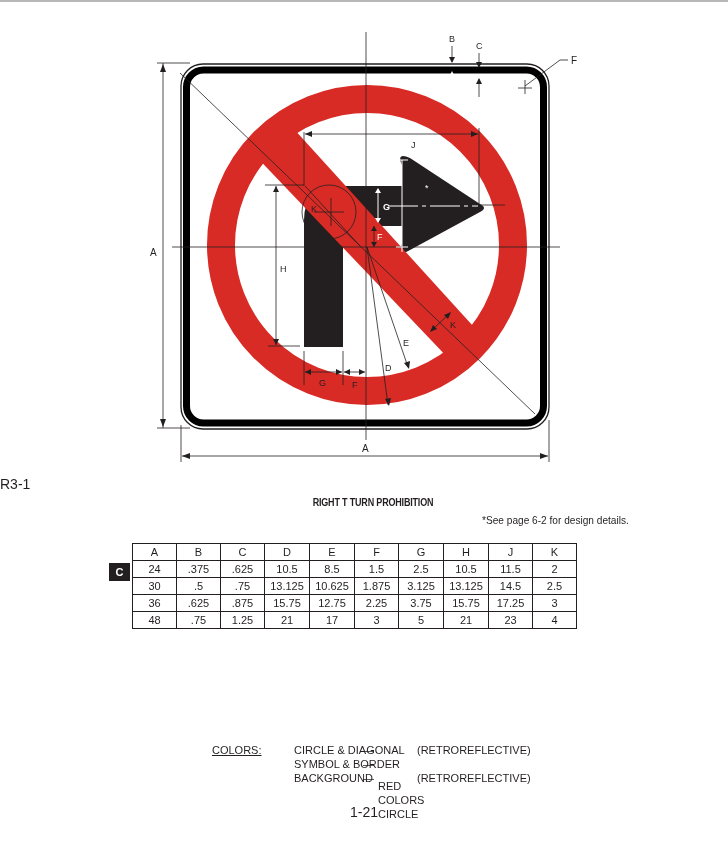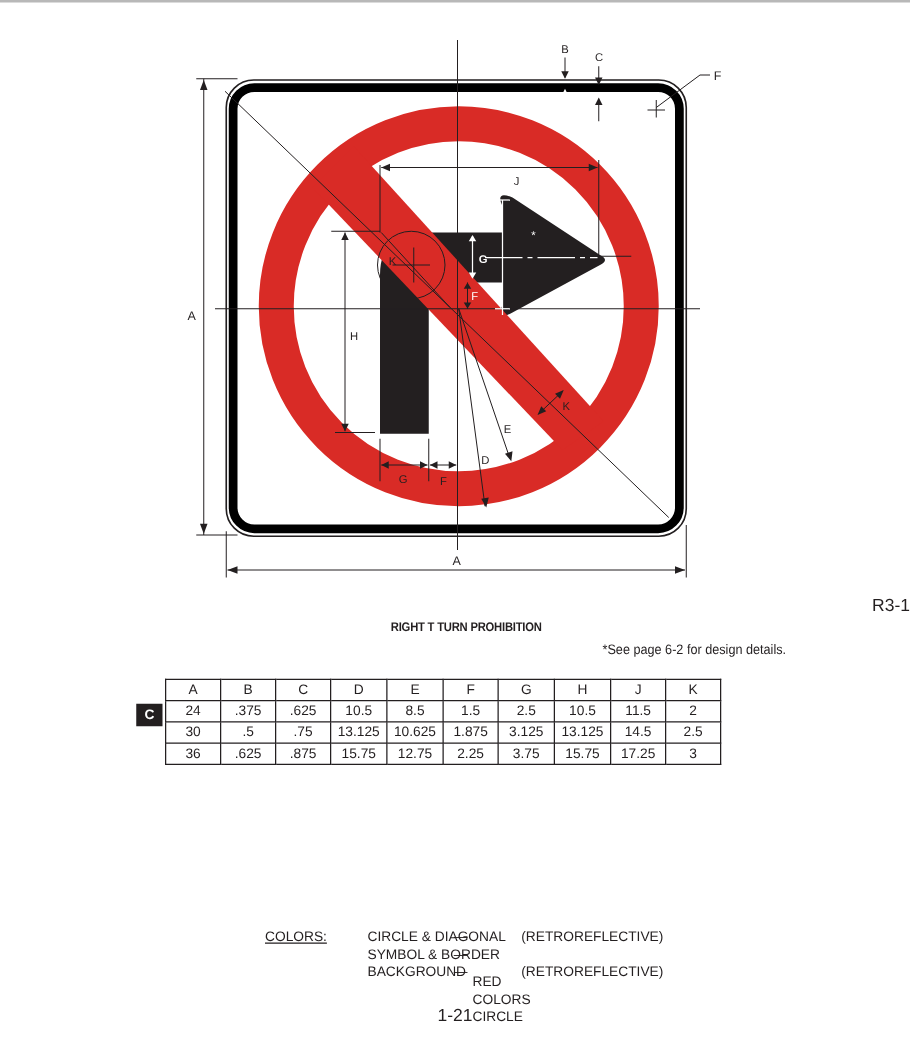--- a/index.html
+++ b/index.html
@@ -3,21 +3,21 @@
 <meta charset="utf-8">
 <style>
   html, body { margin: 0; padding: 0; }
   body {
     width: 728px; height: 847px; background: #ffffff; position: relative;
     font-family: "Liberation Sans", sans-serif; color: #231f20; overflow: hidden;
   }
   .top-rule { position: absolute; left: 0; top: 0; width: 728px; height: 2px; background: #b8b8b8; }
   .diagram { position: absolute; left: 0; top: 0; }
   .caption-code { position: absolute; left: 0; width: 728px; top: 476px; text-align: center; font-size: 14px; }
-  .caption-code span { display: inline-block; width: 728px; text-align: right; }
+  .caption-code span { display: inline-block; width: 728px; text-align: left; }
   .caption-title { position: absolute; left: 0; width: 746px; top: 497px; text-align: center; font-size: 10px; font-weight: bold; letter-spacing: -0.2px; transform: scaleX(0.9); }
   .footnote { position: absolute; left: 482px; top: 514px; font-size: 11px; transform-origin: left; transform: scaleX(0.92); }
   .badge { position: absolute; left: 109px; top: 563px; width: 21px; height: 18px; background: #231f20; color: #fff; font-size: 11px; font-weight: bold; text-align: center; line-height: 18px; }
   table.dims { position: absolute; left: 132px; top: 543px; border-collapse: collapse; font-size: 11px; }
   table.dims td, table.dims th { border: 1px solid #231f20; height: 16px; padding: 0; text-align: center; font-weight: normal; }
   .colors { position: absolute; left: 212px; top: 743px; font-size: 11px; line-height: 14px; }
   .colors .row { position: relative; height: 14px; }
   .colors .c1 { position: absolute; left: 0; text-decoration: underline; }
   .colors .c2 { position: absolute; left: 50px; white-space: nowrap; margin-left: 32px; }
   .colors .c3 { position: absolute; left: 151px; }
@@ -213,20 +213,32 @@
     <td>36</td>
     <td>.625</td>
     <td>.875</td>
     <td>15.75</td>
     <td>12.75</td>
     <td>2.25</td>
     <td>3.75</td>
     <td>15.75</td>
     <td>17.25</td>
     <td>3</td>
+  </tr>
+  <tr>
+    <td>48</td>
+    <td>.75</td>
+    <td>1.25</td>
+    <td>21</td>
+    <td>17</td>
+    <td>3</td>
+    <td>5</td>
+    <td>21</td>
+    <td>23</td>
+    <td>4</td>
   </tr>
 </tbody>
   </table>
 
 <div class="colors">
   <div class="row">
     <span class="c1">COLORS:</span>
     <span class="c2">CIRCLE &amp; DIAGONAL</span>
     <span class="c3">—</span>
     <span class="c4">RED</span>

